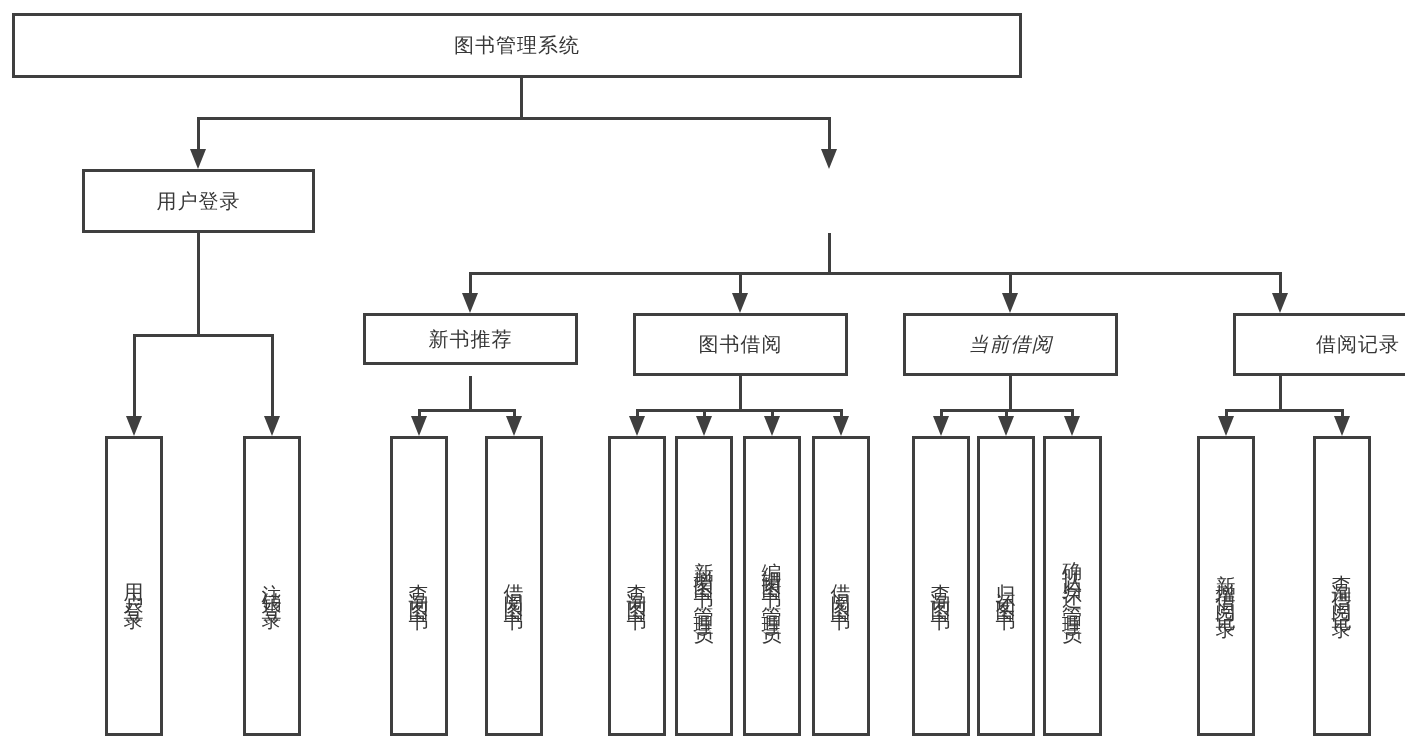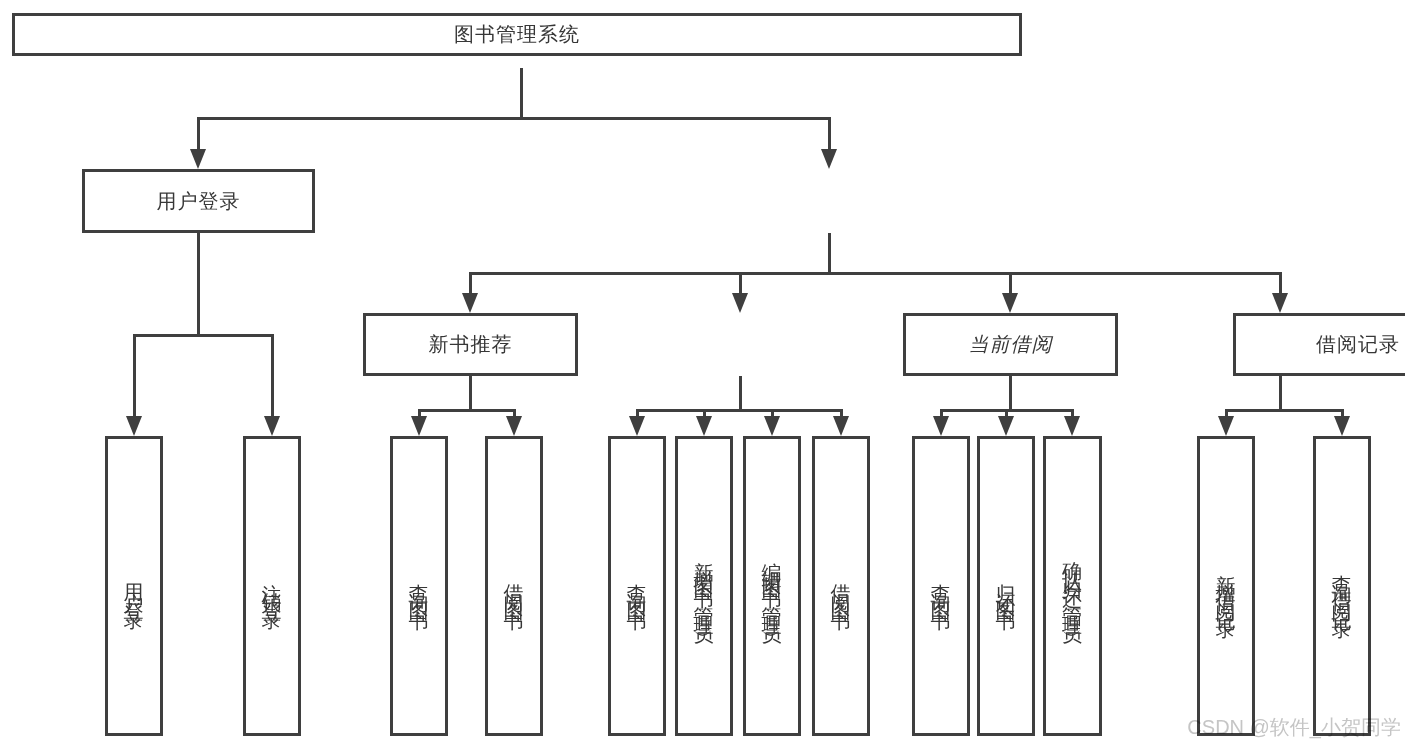--- a/index.html
+++ b/index.html
@@ -63,30 +63,33 @@
     mix-blend-mode: multiply;
     white-space: nowrap;
     z-index: 5;
   }
 </style>
 </head>
 <body>
 
 <div id="canvas">
 
-  <div class="node h" style="left:12px; top:13px; width:1010px; height:43px;text-align:right;">
+  <div class="node h" style="left:12px; top:13px; width:1010px; height:65px;text-align:right;">
     <span>图书管理系统</span>
   </div>
 
   <div class="node h" style="left:82px; top:169px; width:233px; height:64px;">
     <span>用户登录</span>
   </div>
 
-  <div class="node h" style="left:363px; top:313px; width:215px; height:63px;">
+  <div class="node h" style="left:363px; top:313px; width:215px; height:52px;">
     <span>新书推荐</span>
+  </div>
+  <div class="node h" style="left:633px; top:313px; width:215px; height:63px;">
+    <span>图书借阅</span>
   </div>
   <div class="node h" style="left:903px; top:313px; width:215px; height:63px;font-style:italic;">
     <span>当前借阅</span>
   </div>
   <div class="node h" style="left:1233px; top:313px; width:250px; height:63px;">
     <span>借阅记录</span>
   </div>
 
   <div class="node v" style="left:105px; top:436px; width:58px; height:300px;">
     <span>用户登录</span>
@@ -121,21 +124,20 @@
   <div class="node v" style="left:1043px; top:436px; width:59px; height:300px;">
     <span>确认归还（管理员）</span>
   </div>
   <div class="node v" style="left:1197px; top:436px; width:58px; height:300px;">
     <span>新增借阅记录</span>
   </div>
   <div class="node v" style="left:1313px; top:436px; width:58px; height:300px;">
     <span>查询借阅记录</span>
   </div>
 
-  <div id="watermark">CSDN @软件_小贺同学</div>
 <div class="cline" style="left: 519.5px; top: 68px; width: 3px; height: 50px;"></div>
     <div class="cline" style="left: 196.5px; top: 116.5px; width: 634px; height: 3px;"></div>
     <div class="cline" style="left: 196.5px; top: 118px; width: 3px; height: 35px;"></div>
     <div class="carrow" style="left: 198px; top: 169px;"></div>
     <div class="cline" style="left: 827.5px; top: 118px; width: 3px; height: 35px;"></div>
     <div class="carrow" style="left: 829px; top: 169px;"></div>
     <div class="cline" style="left: 196.5px; top: 233px; width: 3px; height: 102px;"></div>
     <div class="cline" style="left: 132.5px; top: 333.5px; width: 141px; height: 3px;"></div>
     <div class="cline" style="left: 132.5px; top: 335px; width: 3px; height: 85px;"></div>
     <div class="carrow" style="left: 134px; top: 436px;"></div>

